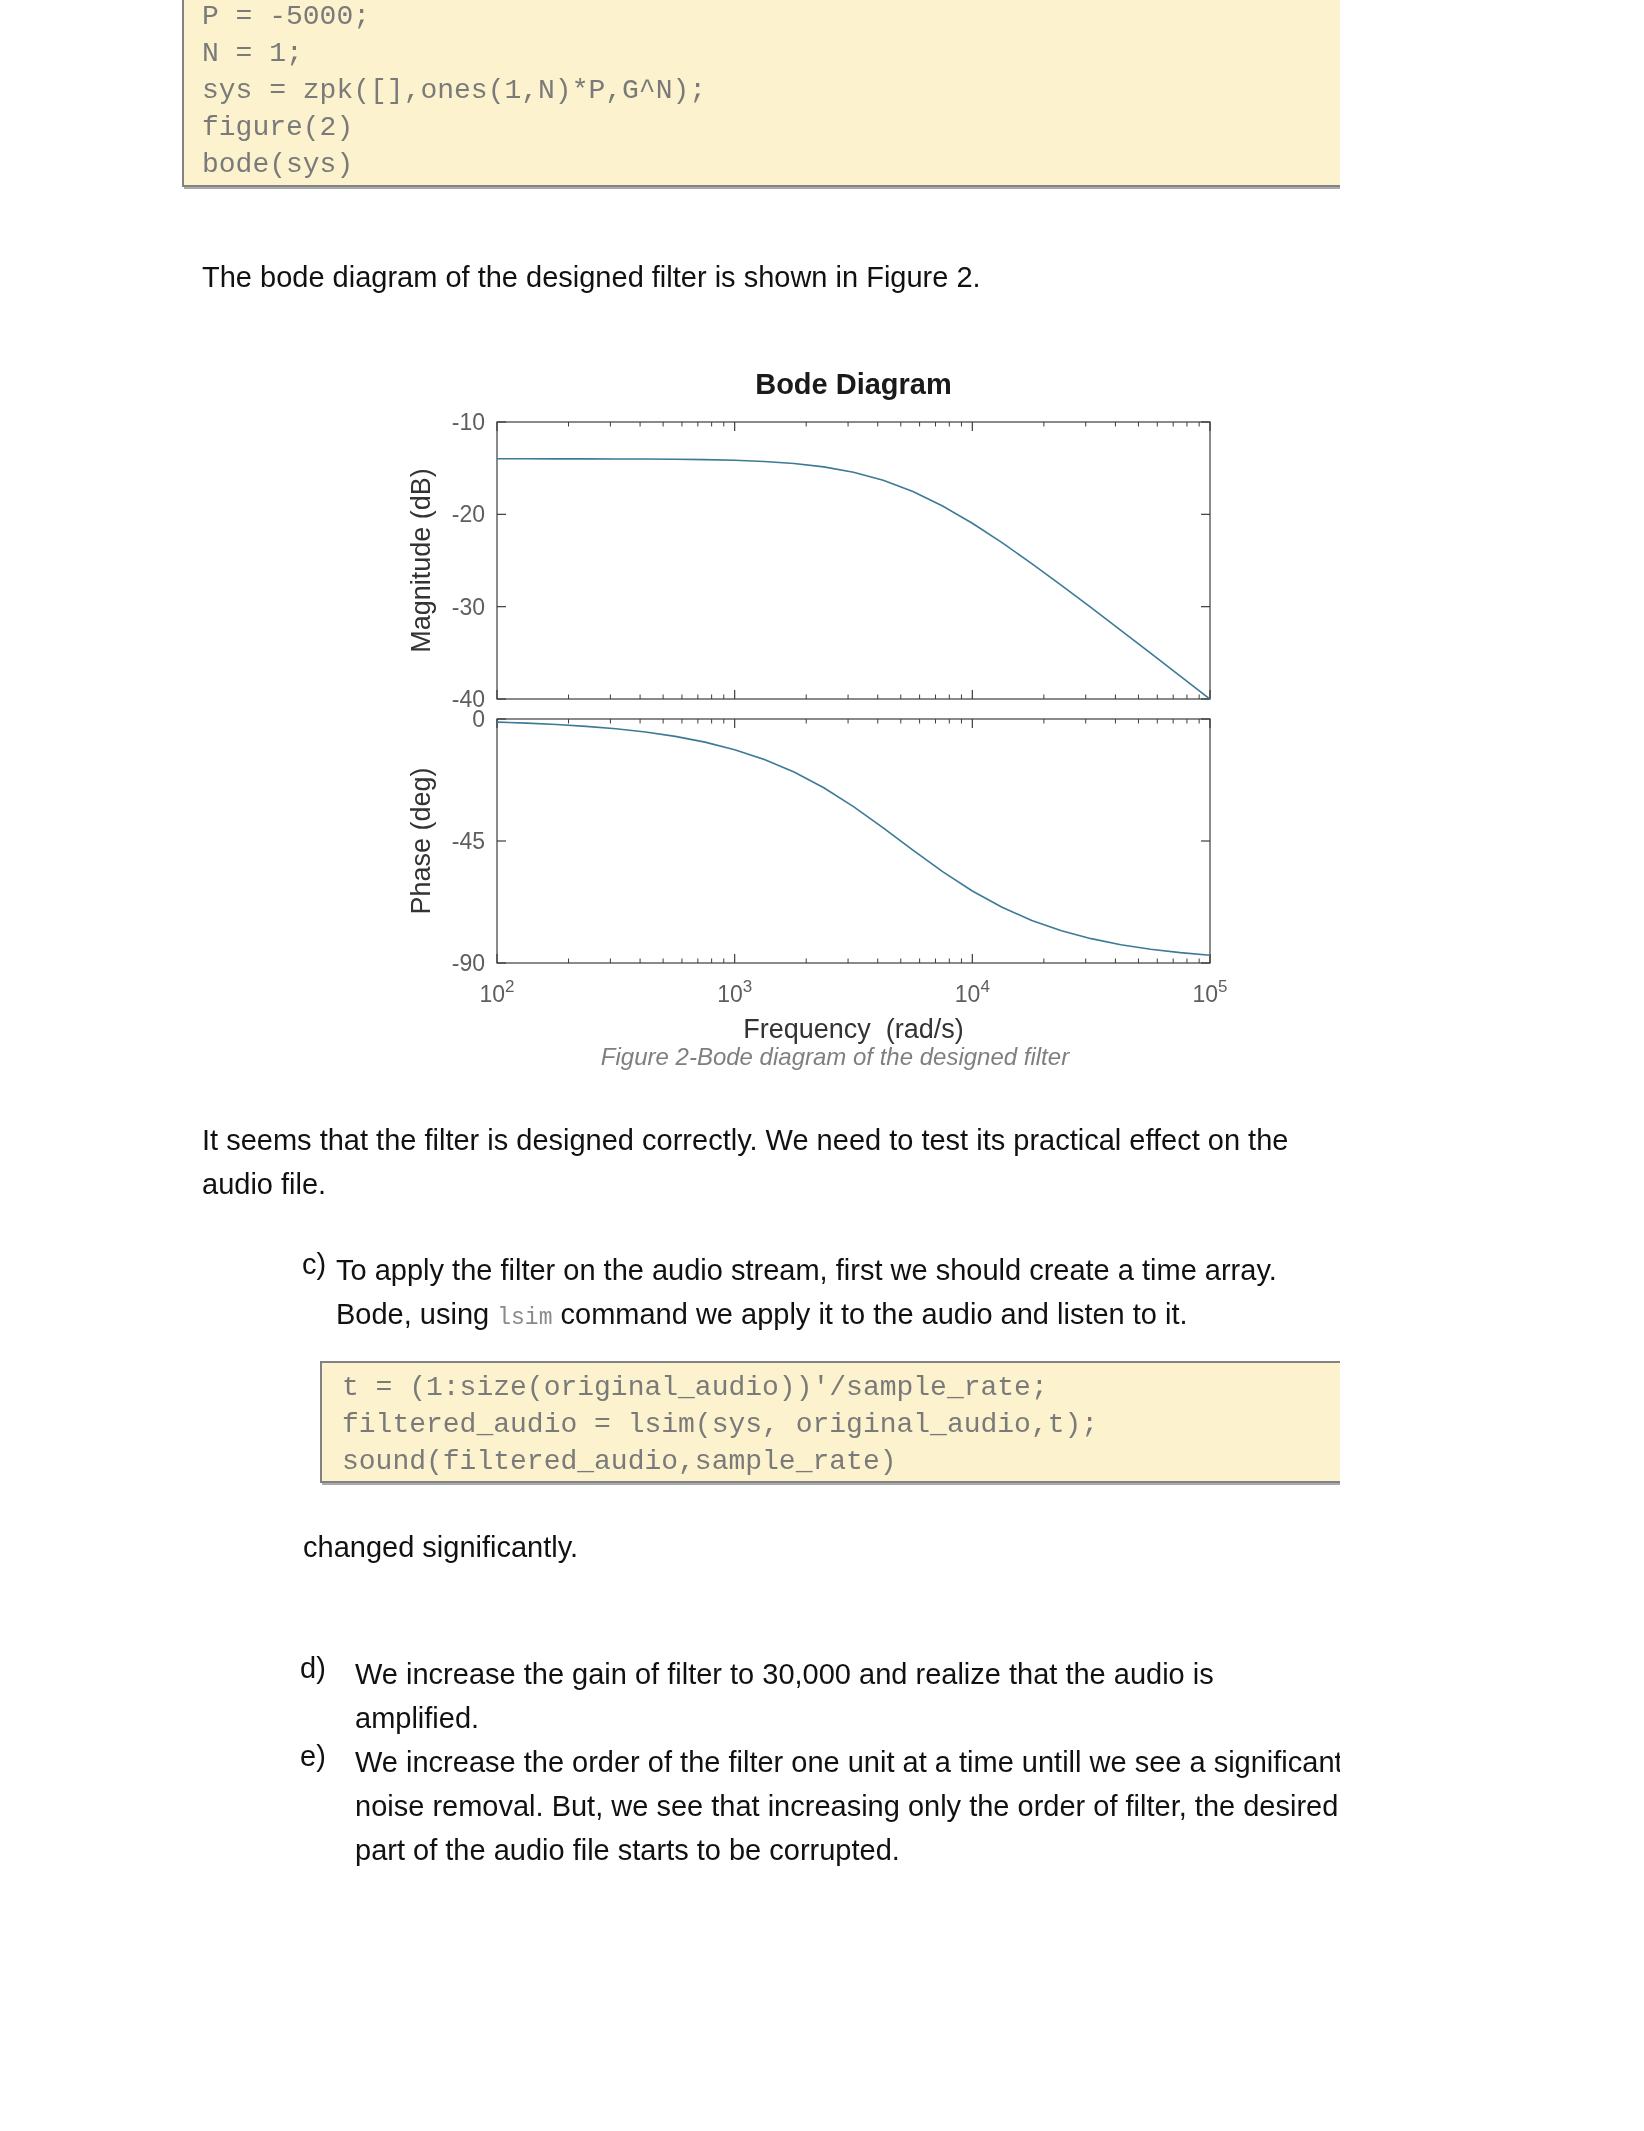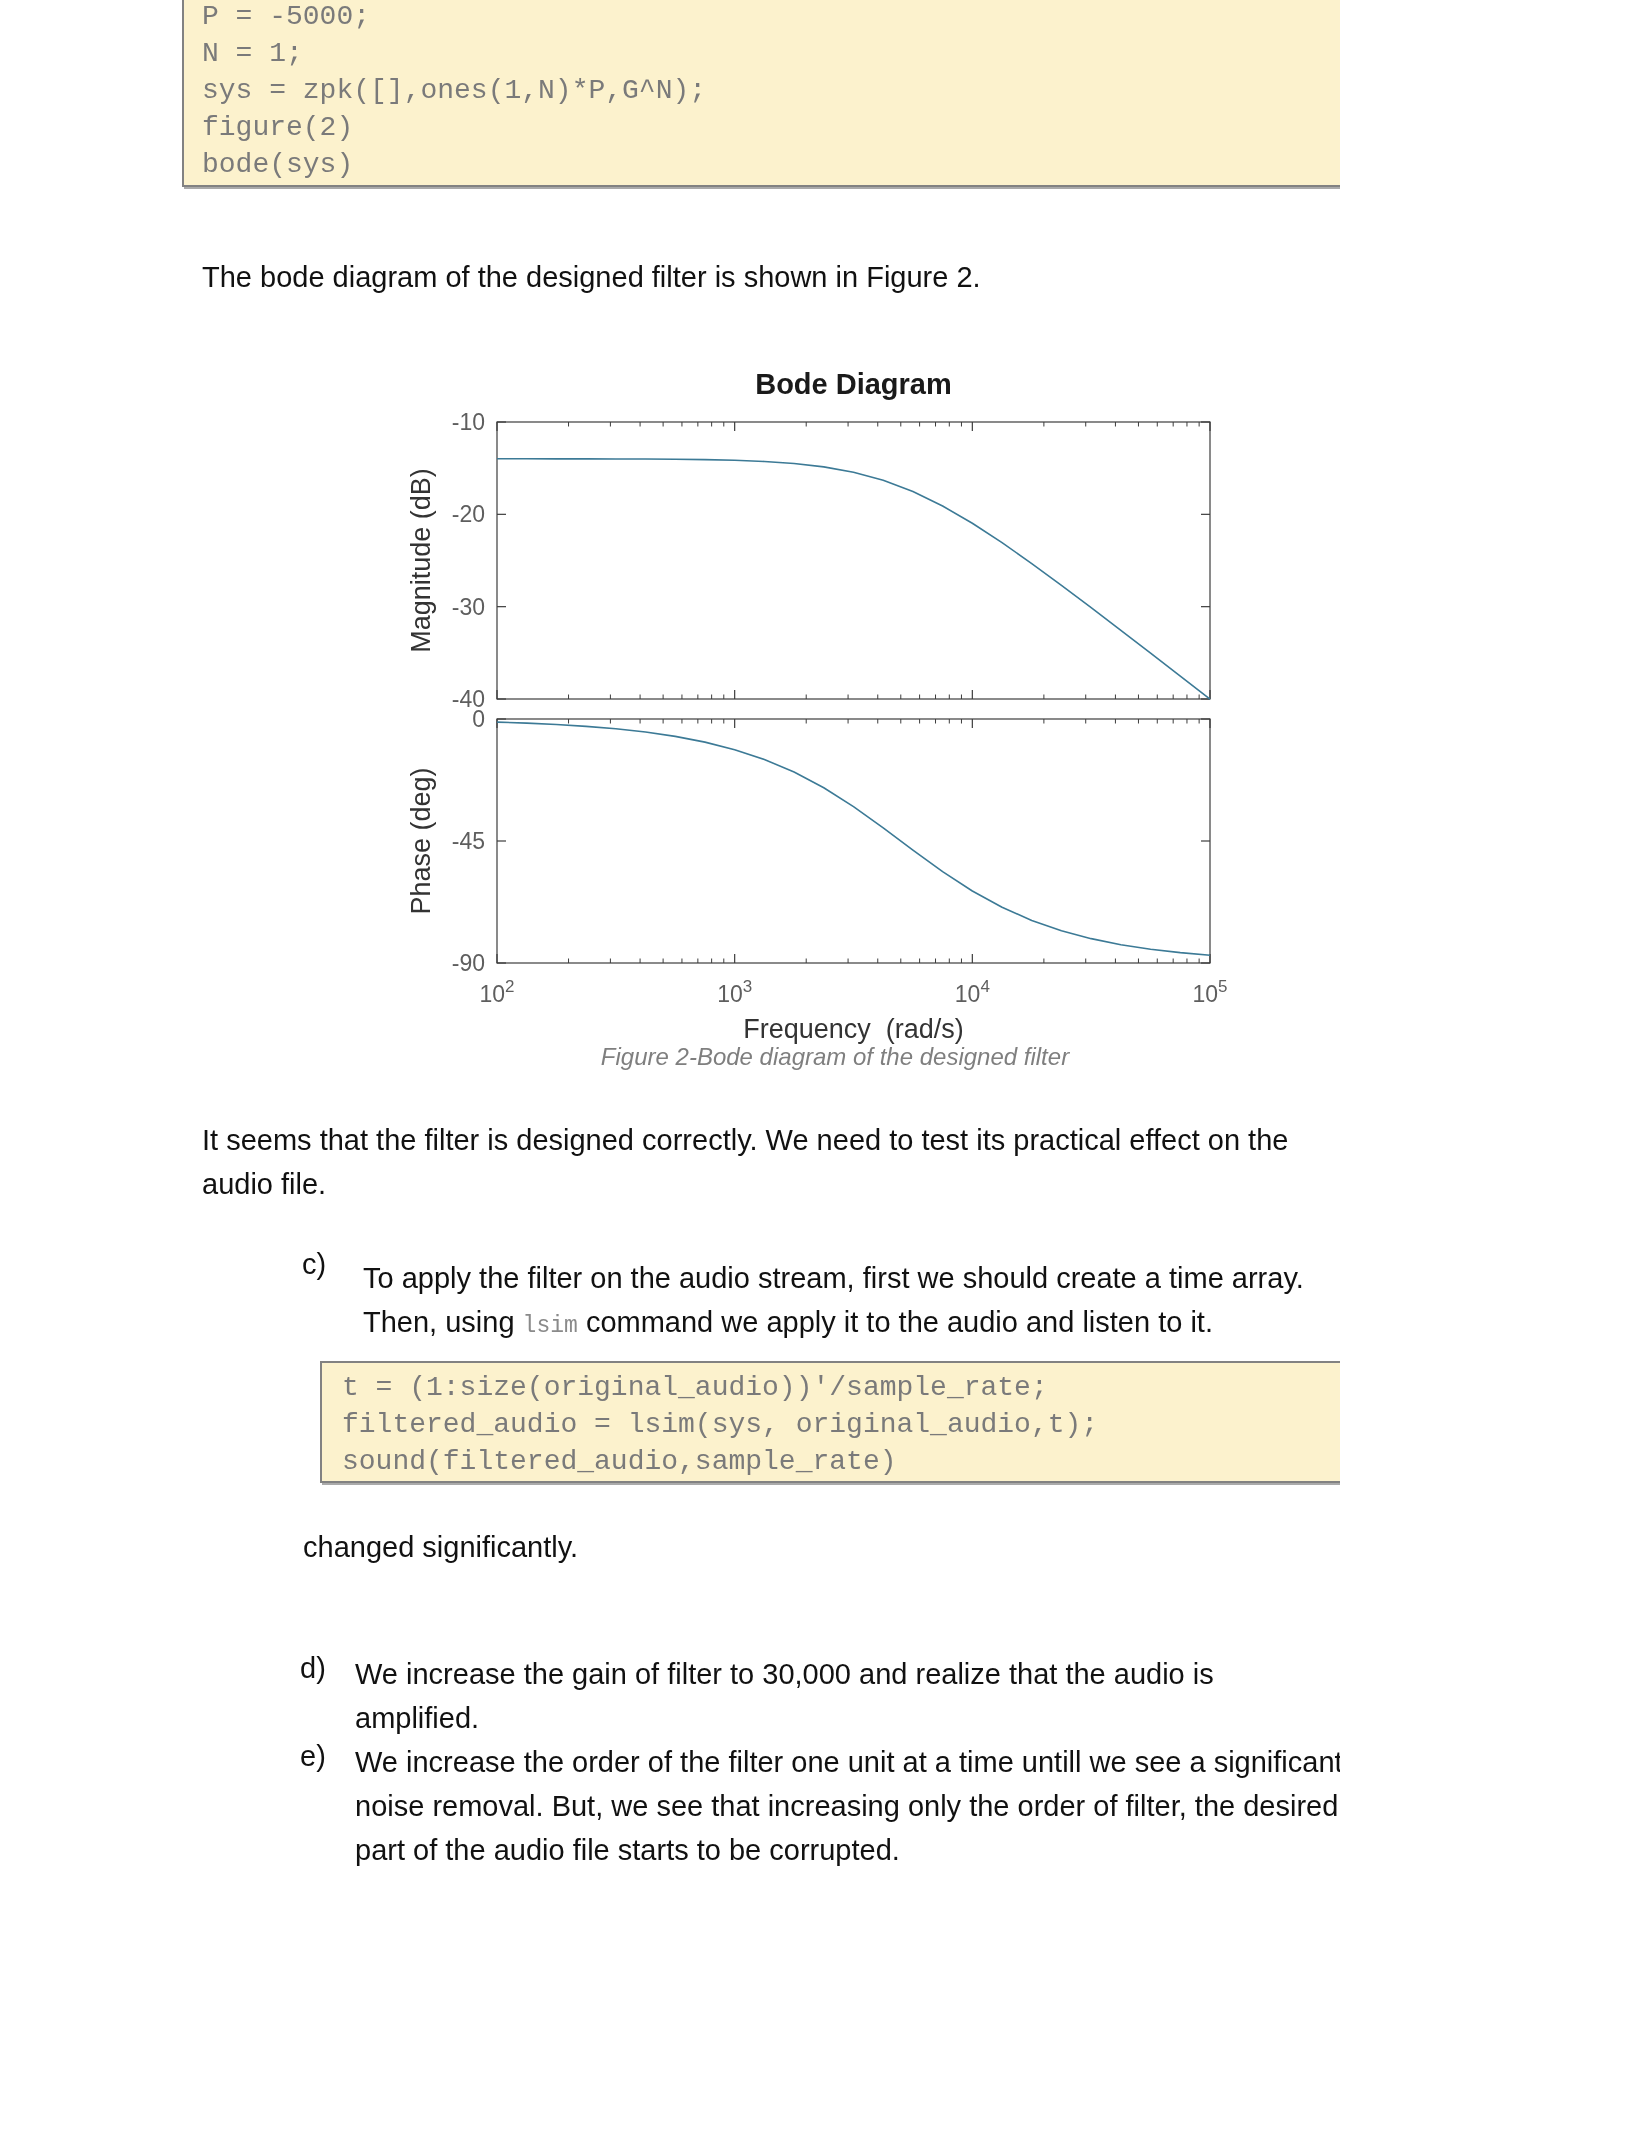--- a/index.html
+++ b/index.html
@@ -173,23 +173,23 @@
     </svg>
 
   <div id="figure-caption">Figure 2-Bode diagram of the designed filter</div>
 
   <div class="body-text" style="left:202px;top:1118px;">
       <div>It seems that the filter is designed correctly. We need to test its practical effect on the</div>
       <div>audio file.</div>
     </div>
 
   <div class="list-marker" style="left:302px;top:1248px;">c)</div>
-  <div class="body-text" style="left:363px;top:1248px;margin-top:8px;">
+  <div class="body-text" style="left:336px;top:1248px;">
     <div>To apply the filter on the audio stream, first we should create a time array.</div>
-    <div><span>Then, using </span><span class="inline-code">lsim</span><span> command we apply it to the audio and listen to it.</span></div>
+    <div><span>Bode, using </span><span class="inline-code">lsim</span><span> command we apply it to the audio and listen to it.</span></div>
   </div>
 
   <div class="codeblock" style="left:320px;top:1361px;width:1148px;padding:6px 14px 1px 20px;"><div>t = (1:size(original_audio))'/sample_rate;</div><div>filtered_audio = lsim(sys, original_audio,t);</div><div>sound(filtered_audio,sample_rate)</div></div>
 
   <div class="body-text" style="left:303px;top:1525px;">
       <div>changed significantly.</div>
     </div>
 
   <div class="list-marker" style="left:300px;top:1652px;">d)</div>
   <div class="body-text" style="left:355px;top:1652px;">

